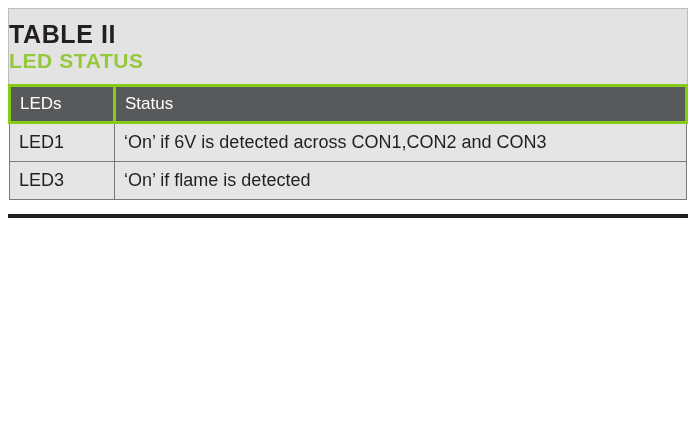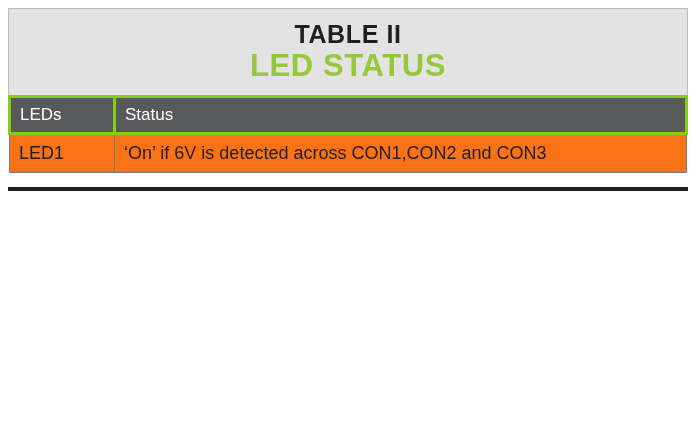--- a/index.html
+++ b/index.html
@@ -18,32 +18,31 @@
     left: 8px;
     top: 8px;
     width: 680px;
     box-sizing: border-box;
   }
   .title-block {
     background: #e3e3e3;
     border: 1px solid #bdbdbd;
     border-bottom: none;
     padding: 12px 0 12px 0;
-    text-align: center;
   }
   .title-main {
     font-size: 25px;
     font-weight: bold;
     color: #231f20;
     letter-spacing: 0.6px;
     line-height: 1.05;
     margin-bottom: 3px;
   }
   .title-sub {
-    font-size: 31px;
+    font-size: 21px;
     font-weight: bold;
     color: #96c83c;
     letter-spacing: 0.6px;
     line-height: 1.05;
   }
   table.led-table {
     border-collapse: collapse;
     width: 100%;
     table-layout: fixed;
   }
@@ -55,21 +54,21 @@
     text-align: left;
     padding: 7px 0 7px 9px;
     border: 3px solid #84cc16;
   }
   table.led-table td {
     font-size: 18px;
     color: #231f20;
     text-align: left;
     padding: 8px 0 8px 9px;
     border: 1px solid #7a7a7a;
-    background: #f97316;
+    background: #e5e5e5;
     white-space: nowrap;
   }
   table.led-table col.c-led { width: 105px; }
   .bottom-rule {
     height: 4px;
     background: #231f20;
     margin-top: 14px;
     width: 100%;
   }
 </style>
@@ -92,17 +91,21 @@
       <tr>
         <th>LEDs</th>
         <th>Status</th>
       </tr>
     </thead>
     <tbody>
       <tr>
         <td>LED1</td>
         <td>‘On’ if 6V is detected across CON1,CON2 and CON3</td>
       </tr>
+      <tr>
+        <td>LED3</td>
+        <td>‘On’ if flame is detected</td>
+      </tr>
     </tbody>
   </table>
 
   <div class="bottom-rule"></div>
 </div>
 
 </body></html>

